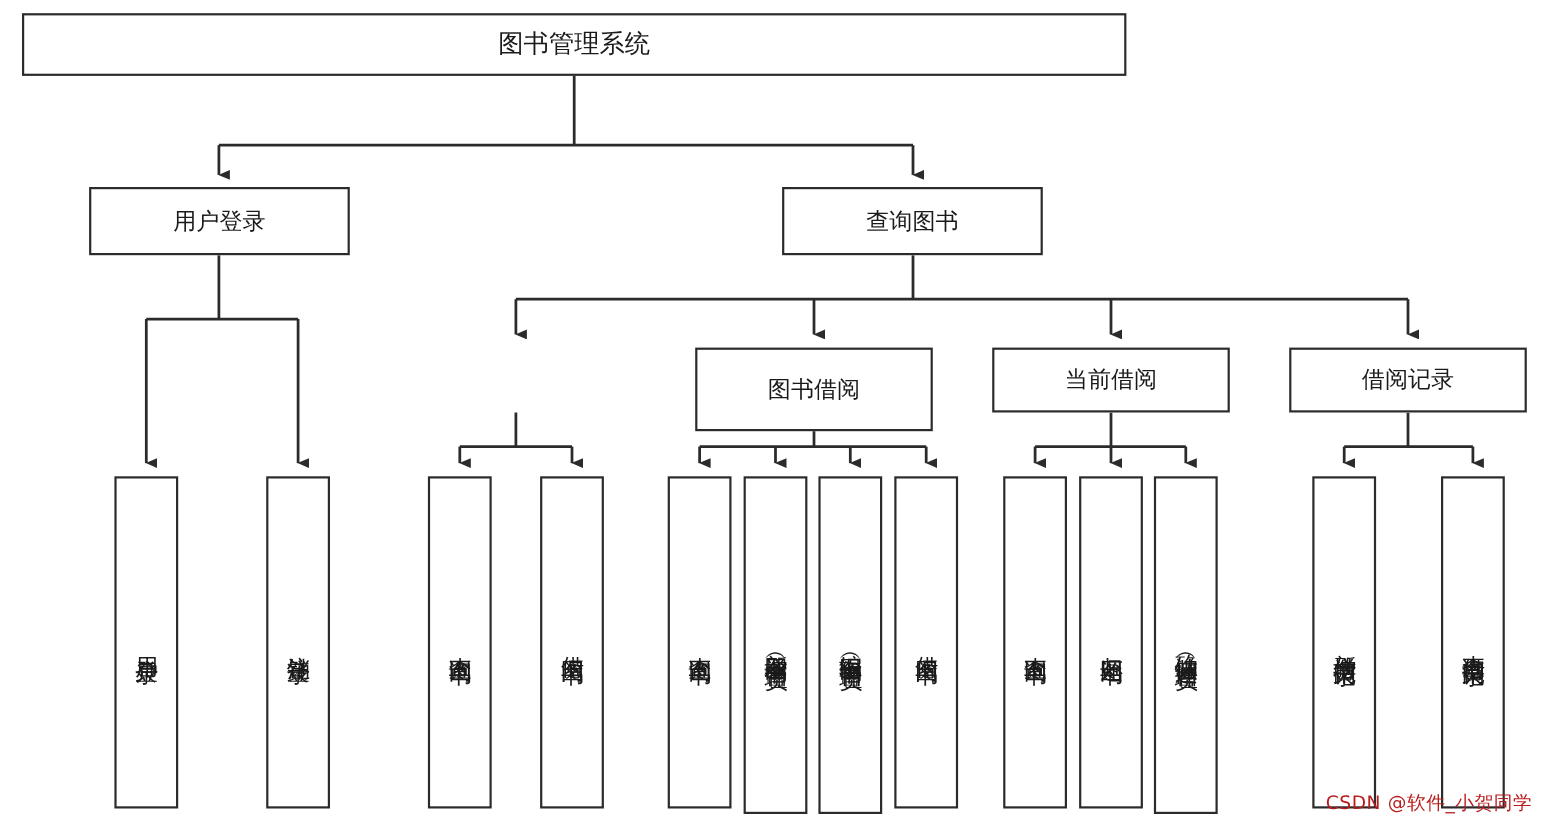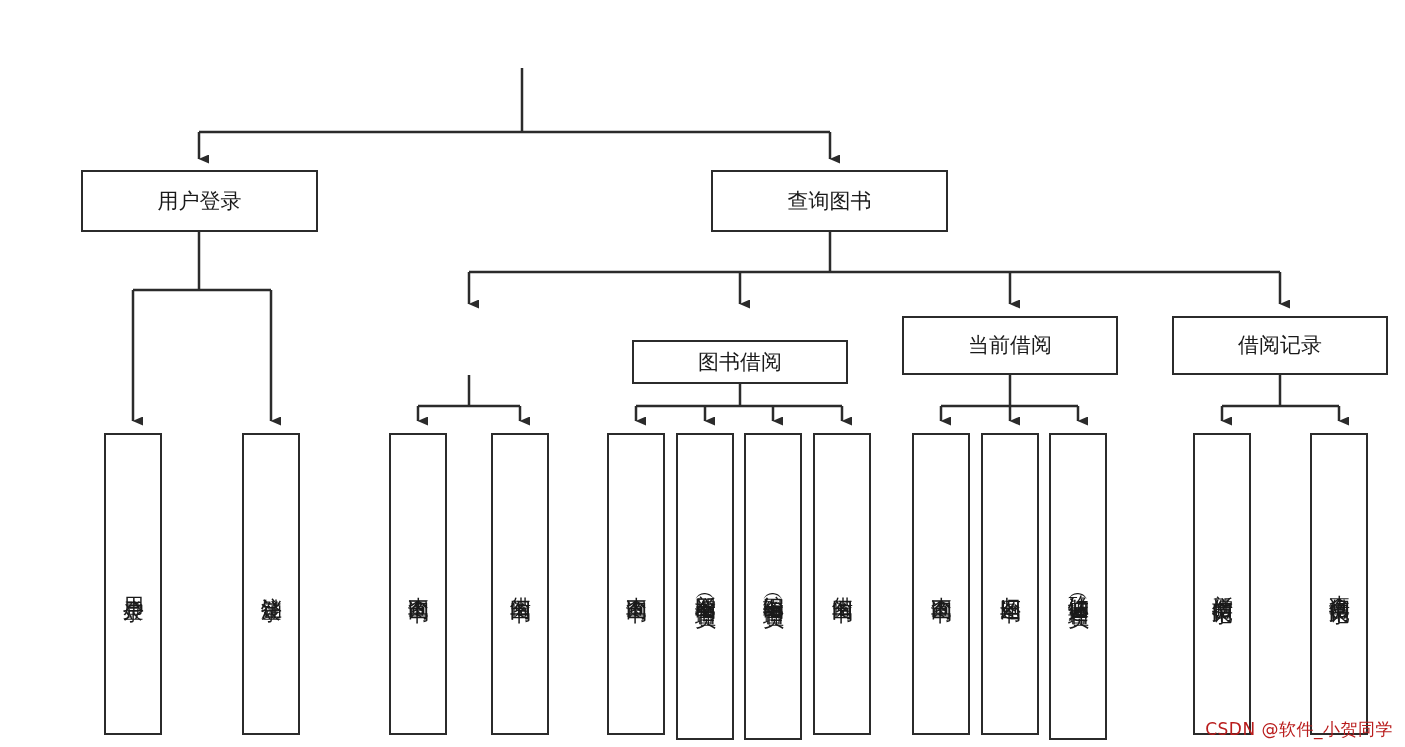--- a/index.html
+++ b/index.html
@@ -123,29 +123,32 @@
       <path d="M 1010 406 L 1010 421" marker-end="url(#arrowhead)"></path>
       <path d="M 1078 406 L 1078 421" marker-end="url(#arrowhead)"></path>
 
       <path d="M 1280 375 L 1280 406"></path>
       <path d="M 1222 406 L 1339 406"></path>
       <path d="M 1222 406 L 1222 421" marker-end="url(#arrowhead)"></path>
       <path d="M 1339 406 L 1339 421" marker-end="url(#arrowhead)"></path>
     </g>
   </svg>
 
+  <div class="node level-root" style="left:20px; top:12px; width:1004px; height:57px;">
+    <span class="node-label">图书管理系统</span>
+  </div>
 
   <div class="node level-1" style="left:81px; top:170px; width:237px; height:62px;">
     <span class="node-label">用户登录</span>
   </div>
   <div class="node level-1" style="left:711px; top:170px; width:237px; height:62px;">
     <span class="node-label">查询图书</span>
   </div>
 
-  <div class="node level-2" style="left:632px; top:316px; width:216px; height:44px;margin-top:24px;">
+  <div class="node level-2" style="left:632px; top:316px; width:216px; height:76px;">
     <span class="node-label">图书借阅</span>
   </div>
   <div class="node level-2" style="left:902px; top:316px; width:216px; height:59px;">
     <span class="node-label">当前借阅</span>
   </div>
   <div class="node level-2" style="left:1172px; top:316px; width:216px; height:59px;">
     <span class="node-label">借阅记录</span>
   </div>
 
   <div class="node leaf" style="left:104px; top:433px; width:58px; height:302px;">

